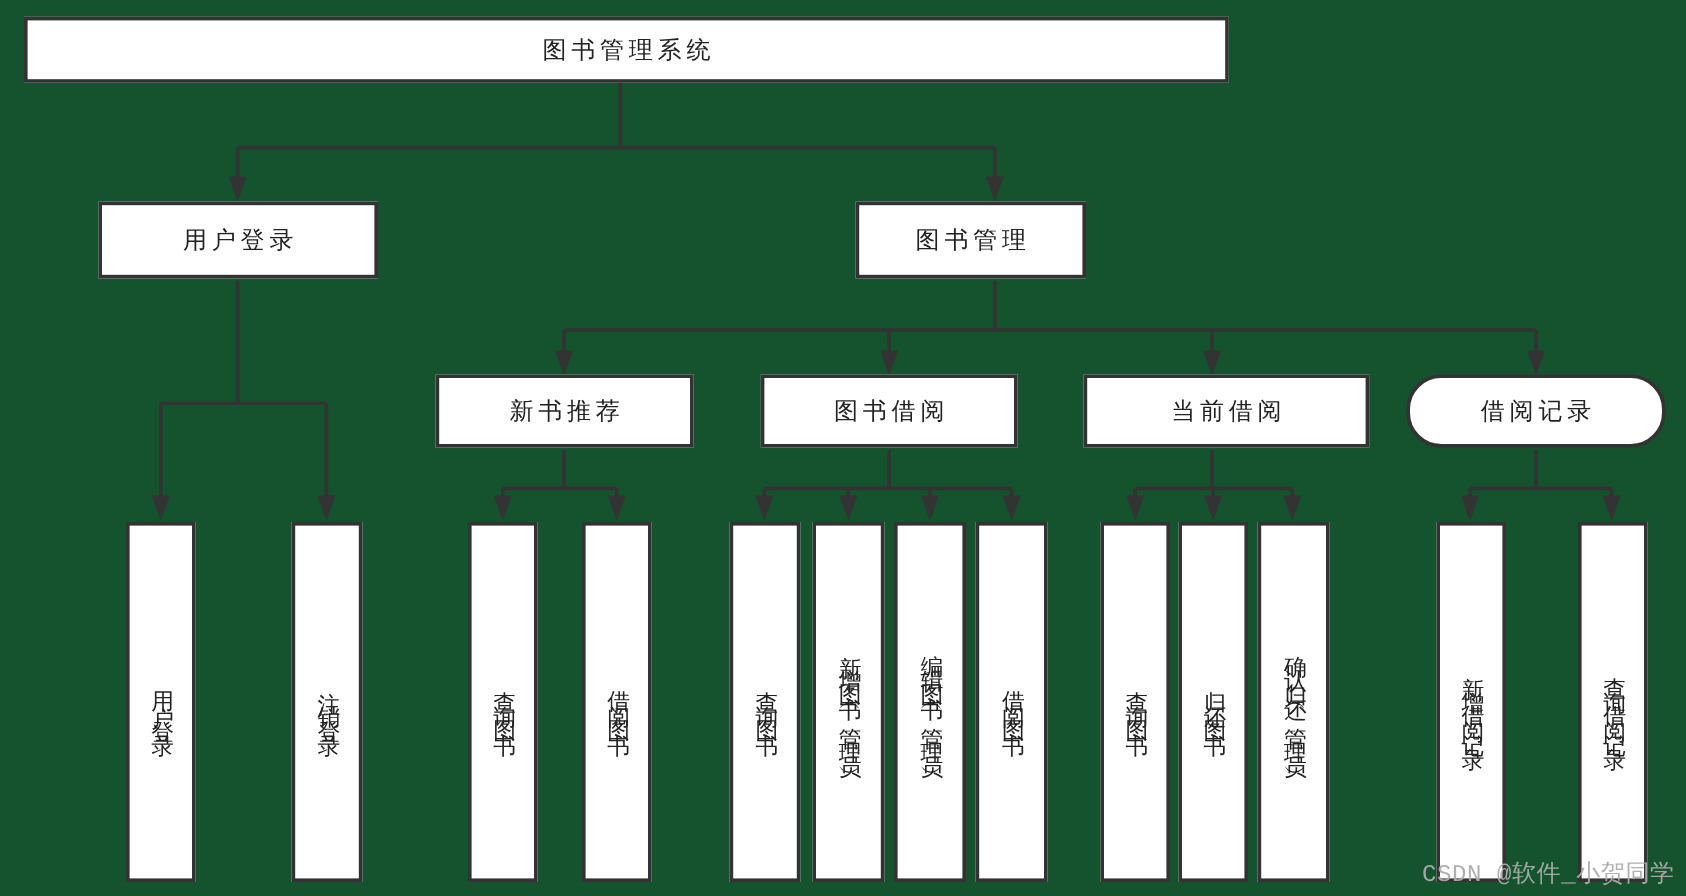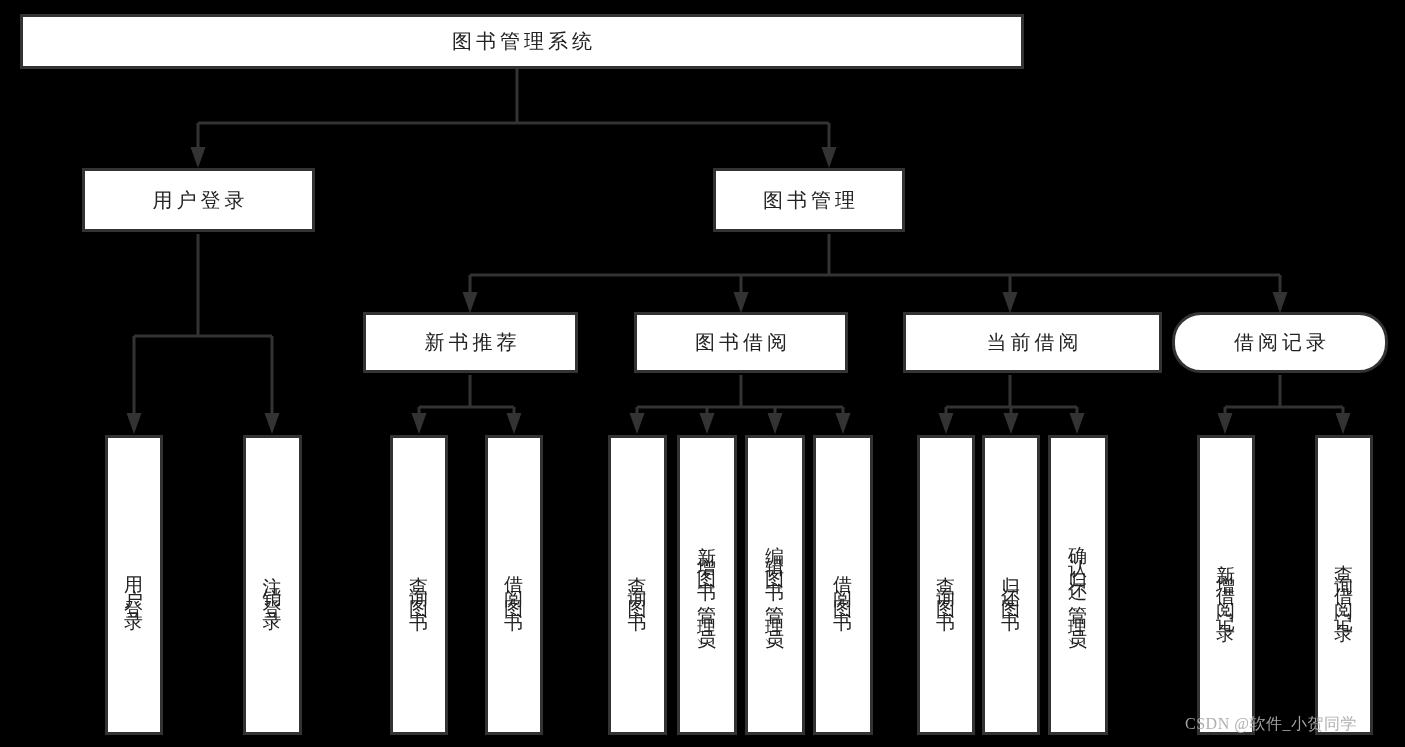--- a/index.html
+++ b/index.html
@@ -1,34 +1,34 @@
 <!DOCTYPE html>
 <html><head>
 <meta charset="utf-8">
 <style>
   html,body { margin:0; padding:0; background:#ffffff; }
   .canvas {
-    position:relative; width:1405px; height:747px; background:#000000;
-    font-family:Liberation Serif, serif; overflow:hidden;
+    position:relative; width:1405px; height:747px; background:#14532d;
+    font-family:Liberation Mono, monospace; overflow:hidden;
   }
   .wires { position:absolute; left:0; top:0; width:1405px; height:747px; }
   .node {
     position:absolute; box-sizing:border-box; background:#ffffff;
     border:3px solid #333333; color:#222222;
     display:flex; align-items:center; justify-content:center;
   }
   .h-node { font-size:20px; letter-spacing:4px; white-space:nowrap; }
   .h-node span { transform:translateX(2px); }
   .v-node span {
     writing-mode:vertical-rl; text-orientation:mixed;
     font-size:19px; letter-spacing:12px; line-height:1;
   }
   .watermark {
     position:absolute; left:1185px; top:714px; z-index:10;
-    font-size:16px; color:rgba(172,172,172,0.95);
+    font-size:20px; color:rgba(172,172,172,0.95);
     letter-spacing:0.5px; white-space:nowrap;
   }
 </style>
 </head>
 <body>
 
 <div class="canvas">
 
   <svg class="wires" viewBox="0 0 1405 747" xmlns="http://www.w3.org/2000/svg">
     <g stroke="#333333" stroke-width="3" fill="none">
@@ -73,21 +73,21 @@
   <div class="node h-node" style="left:713px; top:168px; width:192px; height:64px;">
     <span>图书管理</span>
   </div>
 
   <div class="node h-node" style="left:634px; top:312px; width:214px; height:61px;">
     <span>图书借阅</span>
   </div>
   <div class="node h-node" style="left:363px; top:312px; width:215px; height:61px;">
     <span>新书推荐</span>
   </div>
-  <div class="node h-node" style="left:903px; top:312px; width:259px; height:61px;">
+  <div class="node h-node" style="left:903px; top:312px; width:238px; height:61px;">
     <span>当前借阅</span>
   </div>
   <div class="node h-node" style="left:1172px; top:312px; width:216px; height:61px;border-radius:29px;">
     <span>借阅记录</span>
   </div>
 
   <div class="node v-node" style="left:105px; top:435px; width:58px; height:300px;">
     <span>用户登录</span>
   </div>
   <div class="node v-node" style="left:243px; top:435px; width:59px; height:300px;">

